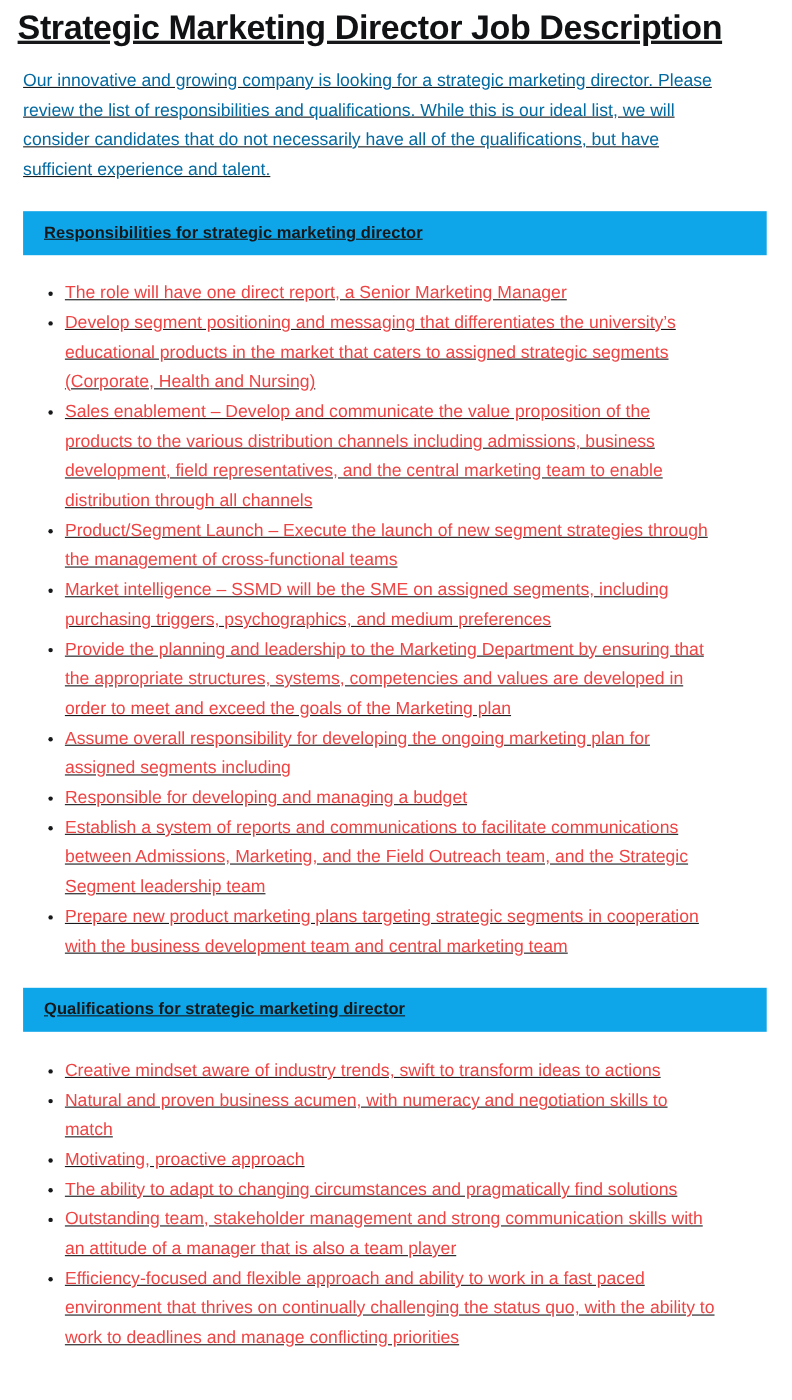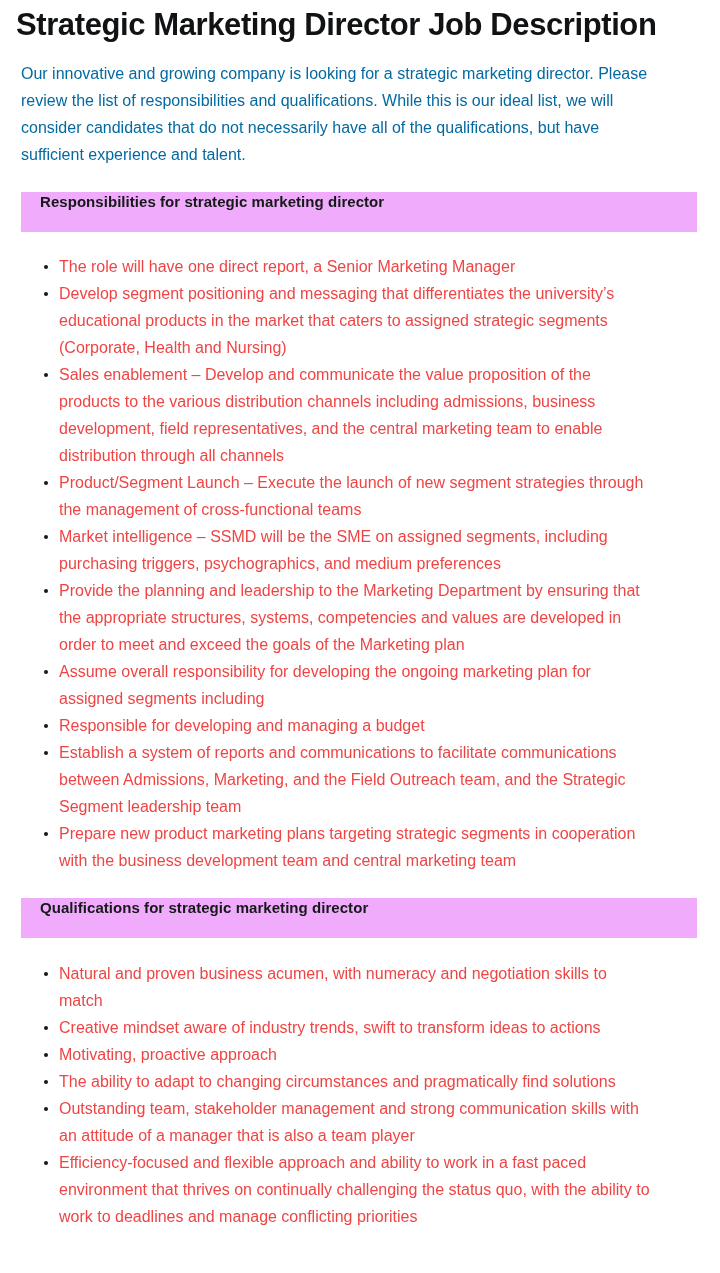--- a/index.html
+++ b/index.html
@@ -13,20 +13,21 @@
     min-height: 1273px;
     font-family: "Liberation Sans", sans-serif;
     color: #16181a;
     -webkit-font-smoothing: antialiased;
   }
 
   .page {
     width: 675px;
     box-sizing: border-box;
     padding: 0;
+    text-decoration: underline;
   }
 
   
   .job-title {
     margin: 0;
     padding: 6px 16px 0 16px;
     font-size: 31px;
     line-height: 38px;
     font-weight: bold;
     letter-spacing: -0.4px;
@@ -43,23 +44,23 @@
     color: #0369a1;
     max-width: 690px;
   }
 
   
   .section-bar {
     margin: 24px 0 0 21px;
     width: 676px;
     box-sizing: border-box;
     height: 40px;
-    background: #f0abfc;
+    background: #0ea5e9;
     display: flex;
-    align-items: flex-start;
+    align-items: center;
     padding-left: 19px;
   }
   .section-bar-title {
     font-size: 15px;
     line-height: 20px;
     font-weight: bold;
     color: #16181a;
     letter-spacing: 0.05px;
   }
 
@@ -123,22 +124,22 @@
       <li>Establish a system of reports and communications to facilitate communications between Admissions, Marketing, and the Field Outreach team, and the Strategic Segment leadership team</li>
       <li>Prepare new product marketing plans targeting strategic segments in cooperation with the business development team and central marketing team</li>
     </ul>
   </section>
 
   <section class="section-block qualifications">
     <div class="section-bar">
       <span class="section-bar-title">Qualifications for strategic marketing director</span>
     </div>
     <ul class="bullet-list">
+      <li>Creative mindset aware of industry trends, swift to transform ideas to actions</li>
       <li>Natural and proven business acumen, with numeracy and negotiation skills to match</li>
-      <li>Creative mindset aware of industry trends, swift to transform ideas to actions</li>
       <li>Motivating, proactive approach</li>
       <li>The ability to adapt to changing circumstances and pragmatically find solutions</li>
       <li>Outstanding team, stakeholder management and strong communication skills with an attitude of a manager that is also a team player</li>
       <li>Efficiency-focused and flexible approach and ability to work in a fast paced environment that thrives on continually challenging the status quo, with the ability to work to deadlines and manage conflicting priorities</li>
     </ul>
   </section>
 
   <div class="tail-space"></div>
 </div>
 

